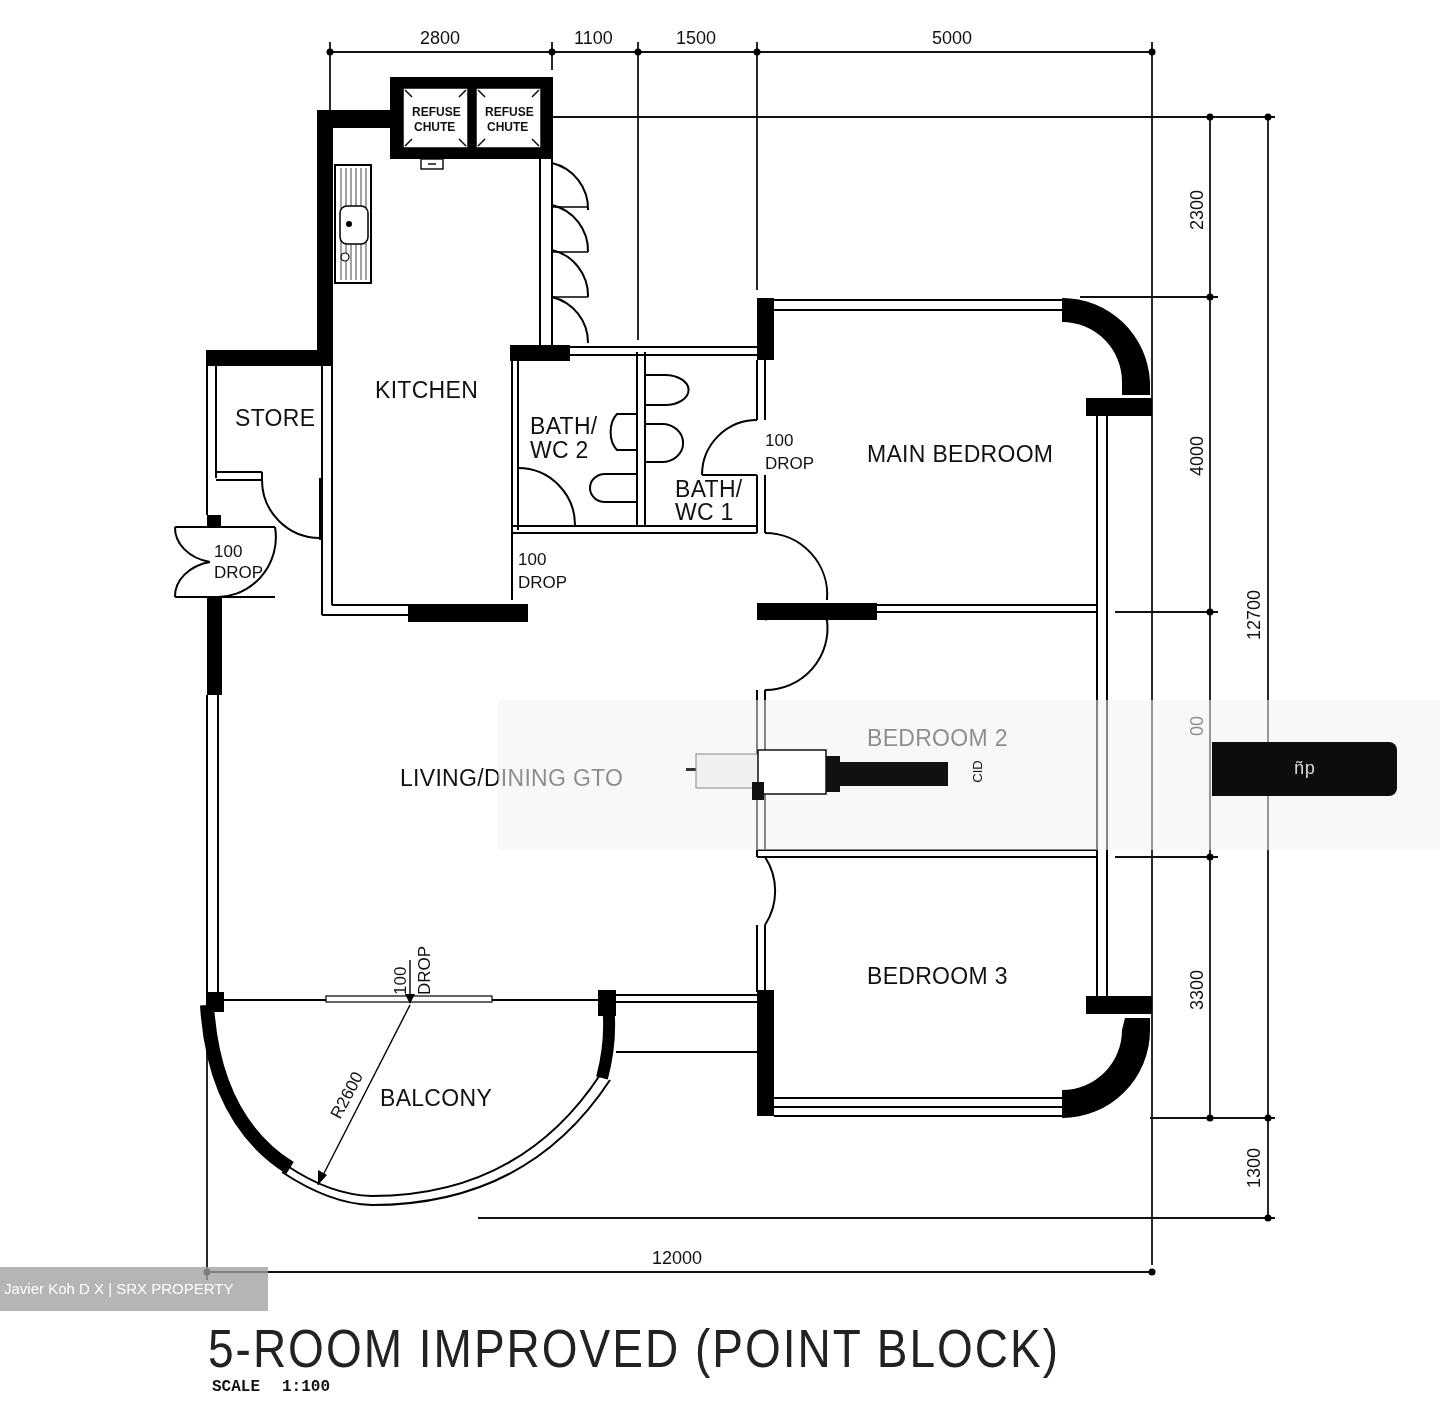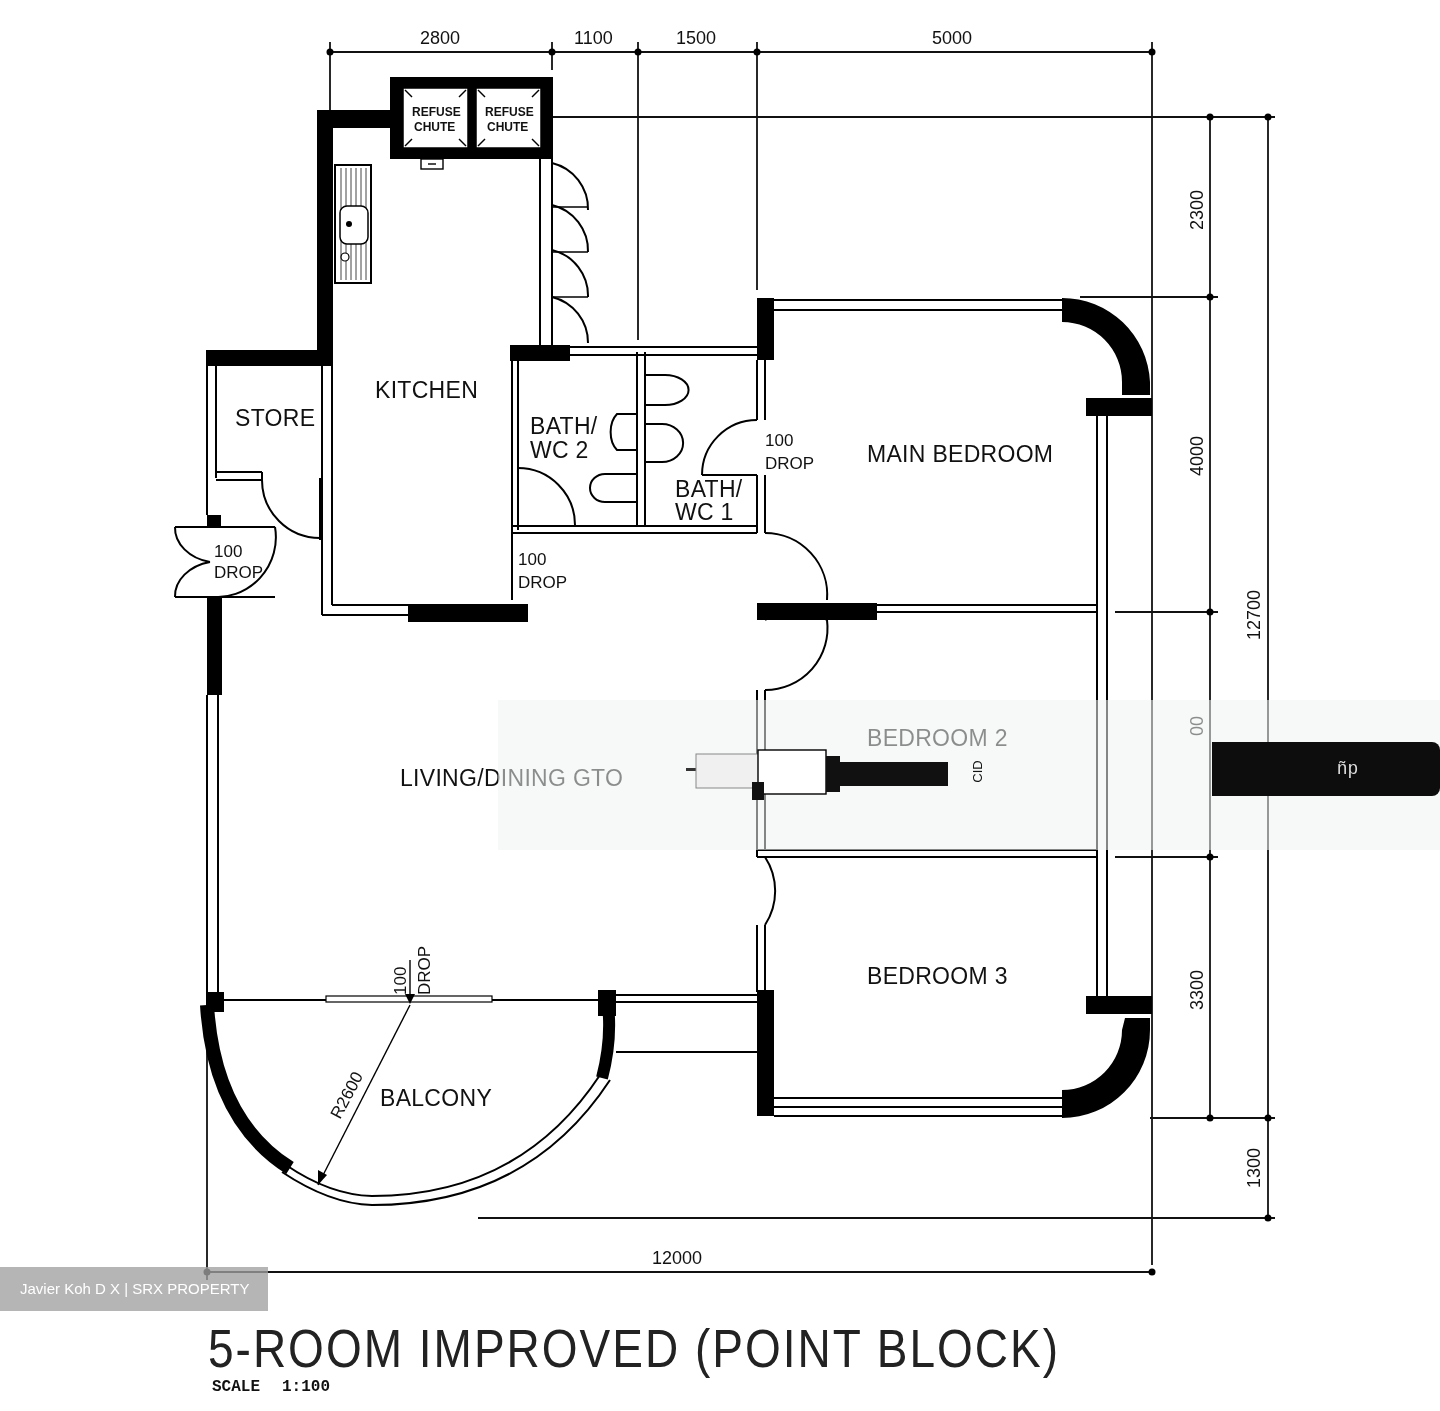--- a/index.html
+++ b/index.html
@@ -10,23 +10,23 @@
     .ln-thin { stroke: #000; stroke-width: 1.4; fill: none; }
     .dim { stroke: #111; stroke-width: 1.8; fill: none; }
     .tick { fill: #000; }
     .room-label { font-family: "Liberation Sans", sans-serif; font-size: 23px; fill: #111; letter-spacing: 0.3px; }
     .dim-label { font-family: "Liberation Sans", sans-serif; font-size: 18px; fill: #111; }
     .drop-label { font-family: "Liberation Sans", sans-serif; font-size: 17px; fill: #111; }
     .chute-label { font-family: "Liberation Sans", sans-serif; font-size: 12px; fill: #111; font-weight: bold; }
     .title { position: absolute; left: 208px; top: 1318px; font-family: "Liberation Sans", sans-serif; font-size: 46px; color: #222; letter-spacing: 2px; transform: scaleY(1.15); transform-origin: left top; font-weight: normal; }
     .scale { position: absolute; left: 212px; top: 1378px; font-family: Liberation Mono, monospace; font-size: 16px; color: #111; font-weight: bold; }
     .scale span { margin-right: 22px; }
-    .watermark { position: absolute; left: 0; top: 1267px; width: 268px; height: 44px; background: rgba(160,160,160,0.78); color: #fff; font-family: "Liberation Sans", sans-serif; font-size: 15px; line-height: 44px; padding-left: 20px; box-sizing: border-box; }
+    .watermark { position: absolute; left: 0; top: 1267px; width: 268px; height: 44px; background: rgba(160,160,160,0.78); color: #fff; font-family: "Liberation Sans", sans-serif; font-size: 15px; line-height: 44px; padding-left: 4px; box-sizing: border-box; }
     .overlay-band { position: absolute; left: 498px; top: 700px; width: 942px; height: 150px; background: rgba(240,244,244,0.55); }
-    .overlay-tab { position: absolute; left: 1212px; top: 742px; width: 185px; height: 54px; background: #0d0d0d; border-radius: 0 8px 8px 0; color: #ddd; font-size: 18px; line-height: 54px; text-align: center; font-family: "Liberation Mono", monospace; padding-left: 43px; }
+    .overlay-tab { position: absolute; left: 1212px; top: 742px; width: 185px; height: 54px; background: #0d0d0d; border-radius: 0 8px 8px 0; color: #ddd; font-size: 18px; line-height: 54px; text-align: center; font-family: "Liberation Mono", monospace; }
     .pen { position: absolute; left: 686px; top: 746px; width: 290px; height: 54px; }
   </style>
 </head>
 <body>
 
 <svg id="plan" viewBox="0 0 1440 1411" xmlns="http://www.w3.org/2000/svg">
 
   <g>
     <line class="dim" x1="330" y1="52" x2="1152" y2="52"></line>
     <line class="dim" x1="330" y1="42" x2="330" y2="112"></line>

